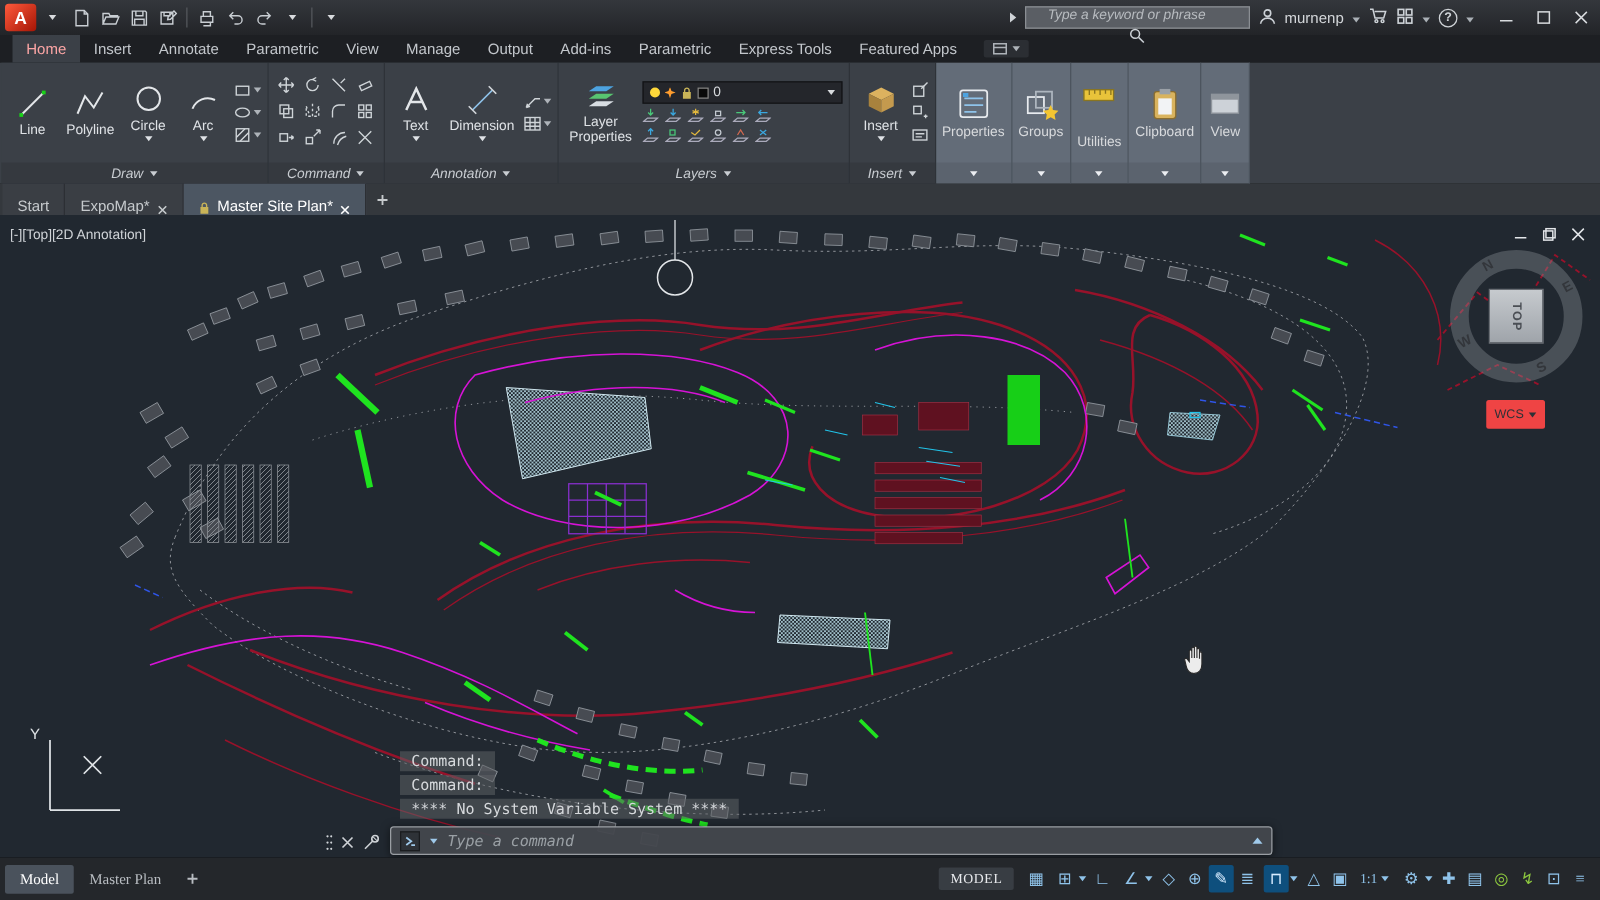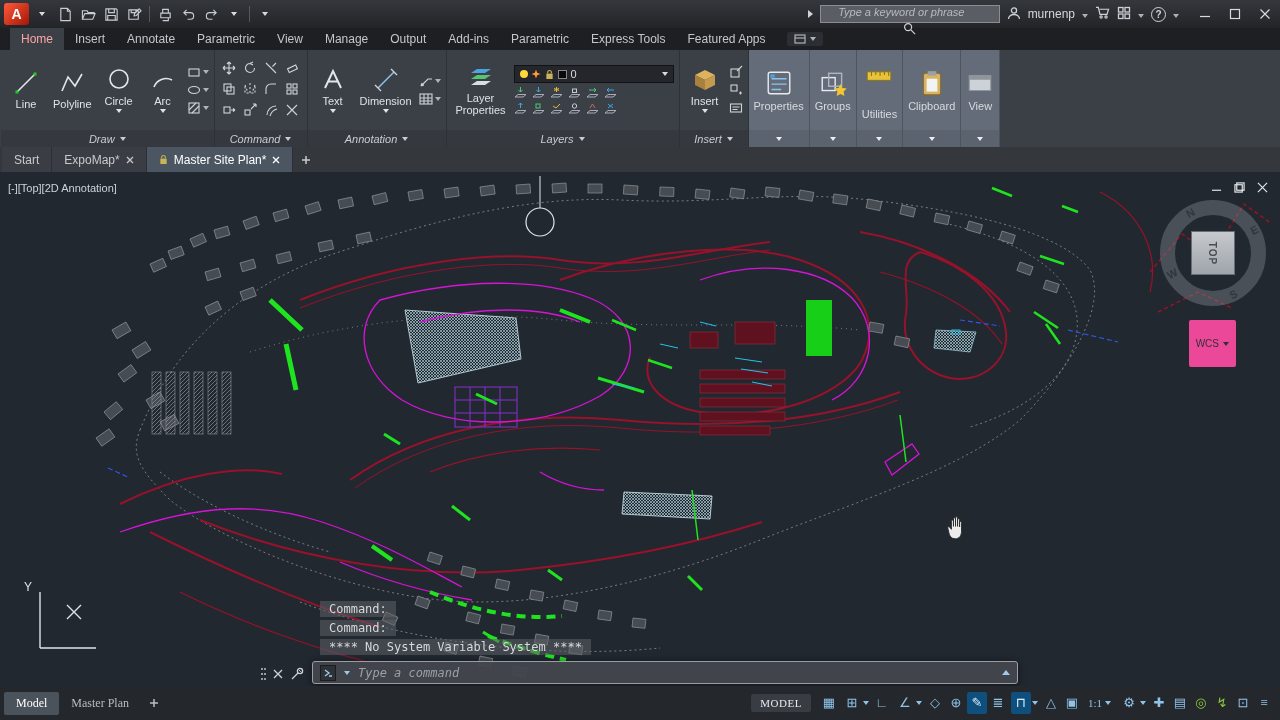--- a/index.html
+++ b/index.html
@@ -59,41 +59,41 @@
   .layer-dropdown { display:flex; align-items:center; gap:4px; background:#24262b; border:1px solid #121316; height:18px; padding:0 5px; width:160px; color:#d8dbde; }
   .ld-bulb { width:8px; height:8px; border-radius:50%; background:#ffd83a; }
   .ld-sun { width:9px; height:9px; background:#ff9d2e; clip-path:polygon(50% 0,63% 37%,100% 50%,63% 63%,50% 100%,37% 63%,0 50%,37% 37%); }
   .ld-swatch { width:9px; height:9px; background:#0a0a0a; border:1px solid #888; }
   .ld-name { flex:1; font-size:11px; }
   .mini-row { display:flex; gap:5px; }
   .mini-row svg { width:13px; height:13px; fill:none; }
 
   
   .file-tabs { height:25px; flex:0 0 25px; background:#34383d; display:flex; align-items:stretch; padding-left:2px; }
-  .ftab { display:flex; align-items:center; gap:6px; padding:0 12px; background:#3a3e44; color:#c6cacd; border-right:1px solid #2c2f34; font-size:12px; white-space:nowrap; }
+  .ftab { display:flex; align-items:flex-end; gap:6px; padding:0 12px; background:#3a3e44; color:#c6cacd; border-right:1px solid #2c2f34; font-size:12px; white-space:nowrap; }
   .ftab.active { background:#4c5662; color:#fff; }
   .ftab svg.xi { width:8px; height:8px; stroke:currentColor; stroke-width:1.3; }
   .ftab-plus { width:26px; display:flex; align-items:center; justify-content:center; color:#c6cacd; }
   .ftab-plus svg { width:10px; height:10px; stroke:#c6cacd; stroke-width:1.5; }
 
   
   .canvas { flex:1; position:relative; background:#212830; overflow:hidden; }
   .plan { position:absolute; inset:0; width:100%; height:100%; }
   .vp-label { position:absolute; left:8px; top:10px; font-size:11px; color:#cfd3d7; }
   .vp-controls { position:absolute; right:12px; top:10px; display:flex; gap:12px; }
   .vp-controls svg { width:11px; height:11px; stroke:#e3e6e9; fill:none; stroke-width:1.3; }
   .viewcube { position:absolute; right:14px; top:28px; width:106px; height:106px; }
   .vc-ring { position:absolute; inset:0; border-radius:50%; border:15px solid rgba(150,154,160,0.35); }
   .vc-rot { position:absolute; inset:0; transform:rotate(-28deg); }
   .vc-letter { position:absolute; color:#33363b; font-size:11px; font-weight:bold; }
   .vc-n { top:1px; left:48px; } .vc-e { right:2px; top:46px; } .vc-s { bottom:1px; left:48px; } .vc-w { left:2px; top:46px; }
   .vc-cube { position:absolute; left:31px; top:31px; width:44px; height:44px; background:linear-gradient(#c6cace,#9fa4aa);
     border:1px solid #6a6e74; display:flex; align-items:center; justify-content:center; }
   .vc-top { transform:rotate(90deg); color:#4a4e54; font-size:10px; font-weight:bold; letter-spacing:1px; }
-  .wcs { position:absolute; right:44px; top:148px; background:#ec4899; color:#2e3136; font-size:10px; padding:18px 7px; border-radius:2px;
+  .wcs { position:absolute; right:44px; top:148px; background:#ef4444; color:#2e3136; font-size:10px; padding:6px 7px; border-radius:2px;
     display:flex; align-items:center; gap:4px; }
   .ucs { position:absolute; left:24px; bottom:16px; width:84px; height:86px; }
   .ucs svg { stroke:#dfe3e6; stroke-width:1.4; fill:none; }
   .ucs .ylab { position:absolute; left:0px; top:-4px; color:#dfe3e6; font-size:12px; }
   .crosshair { position:absolute; left:66px; top:432px; }
   .crosshair svg { stroke:#dfe3e6; stroke-width:1.4; }
   .hand-cursor { position:absolute; left:946px; top:343px; }
 
   .cmd-history { position:absolute; left:320px; top:429px; display:flex; flex-direction:column; gap:3px; align-items:flex-start;
     font-family:"DejaVu Sans Mono", monospace; font-size:12px; color:#d6d9dc; }

